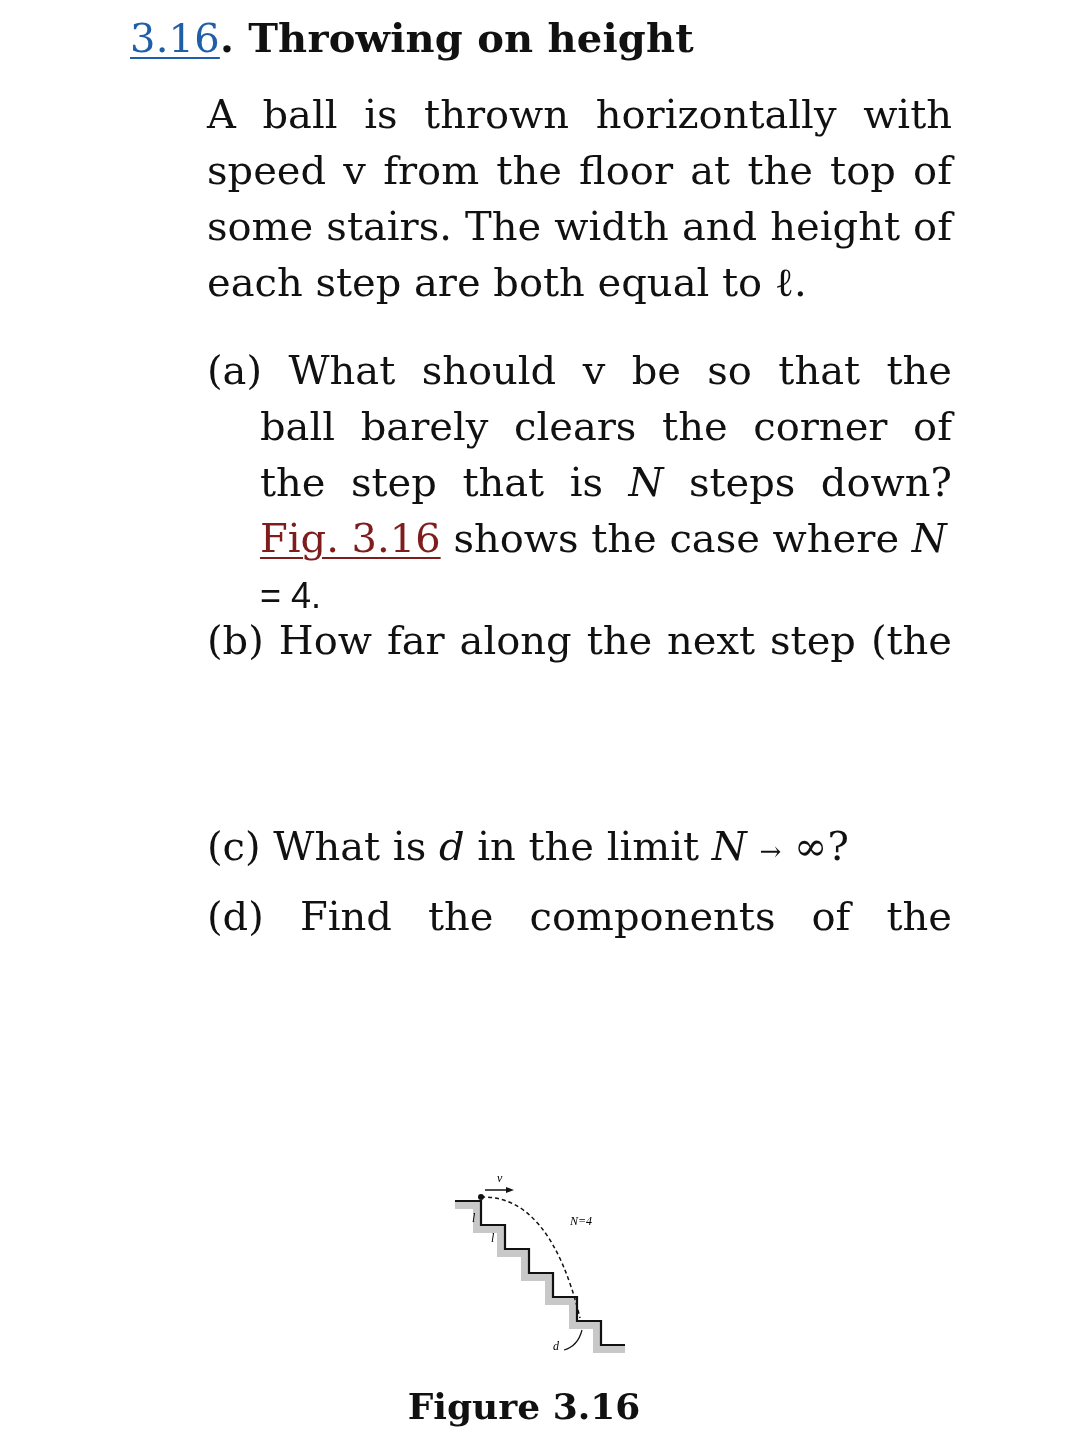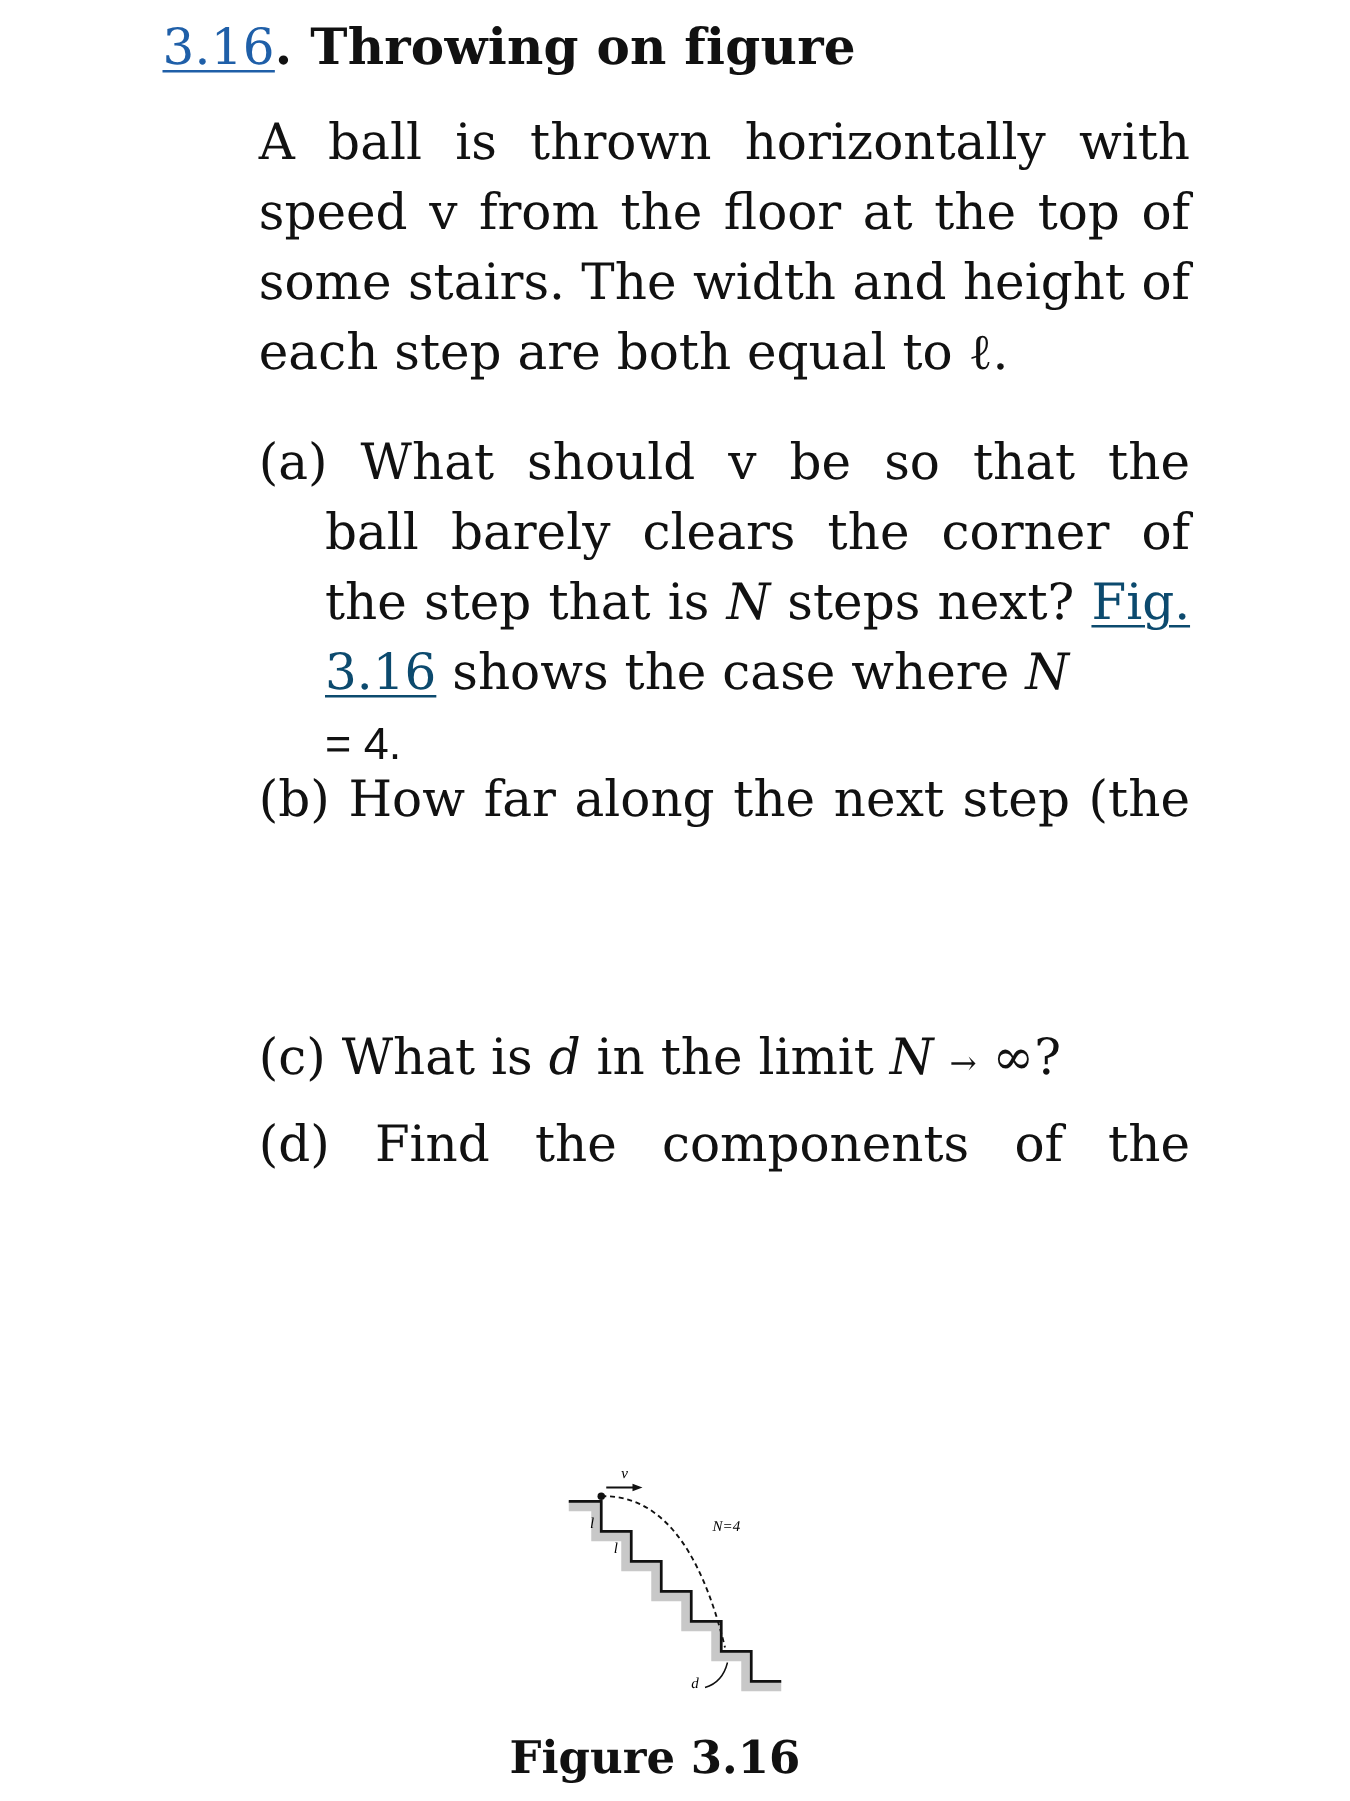--- a/index.html
+++ b/index.html
@@ -5,42 +5,42 @@
   html, body { margin:0; padding:0; background:#ffffff; }
   body { width:1080px; height:1441px; position:relative; overflow:hidden;
          font-family:"DejaVu Serif", "Liberation Serif", serif; color:#111; }
   .heading { position:absolute; left:130px; top:14px; font-size:40px; font-weight:bold; letter-spacing:0.2px; }
   .heading .num { color:#1f5fa8; font-weight:normal; text-decoration:underline; text-decoration-thickness:2px; text-underline-offset:5px;text-align:right; }
   .para { position:absolute; font-size:40px; line-height:56px; text-align:justify; }
   .intro { left:207px; top:86px; width:745px; }
   .part { left:207px; width:745px;margin-top:16px; }
   .part .body { display:block; padding-left:53px; }
   .part .first { display:block; text-align:justify; text-align-last:justify; }
-  .link { color:#0c4a6e; text-decoration:underline; text-decoration-thickness:2px; text-underline-offset:5px; }
+  .link { color:#7f1d1d; text-decoration:underline; text-decoration-thickness:2px; text-underline-offset:5px; }
   .it { font-style:italic; }
   .sans { font-family:"Liberation Sans", sans-serif; font-size:36px; }
   .figure { position:absolute; left:440px; top:1170px; width:200px; height:200px; }
   .caption { position:absolute; left:0; width:1048px; top:1385px; text-align:center; font-size:36px; font-weight:bold; }
 </style>
 </head>
 <body>
 
 <div class="heading">
   <span class="num">3.16</span><span>.</span>
-  <span>Throwing on figure</span>
+  <span>Throwing on height</span>
 </div>
 
 <div class="para intro">A ball is thrown horizontally with speed v from the floor at the top of some stairs. The width and height of each step are both equal to ℓ.</div>
 
 <div class="para part" style="top:326px;">
   <span class="first"><span>(a)</span> <span>What should v be so that the</span></span>
   <span class="body">
     <span>ball barely clears the corner of the step that is</span>
     <span class="it">N</span>
-    <span>steps next?</span>
+    <span>steps down?</span>
     <span class="link">Fig. 3.16</span>
     <span>shows the case where</span>
     <span class="it">N</span>
     <br><span class="sans">= 4.</span>
   </span>
 </div>
 
 <div class="para part" style="top:596px;">
   <span class="first"><span>(b)</span> <span>How far along the next step (the</span></span>
 </div>

